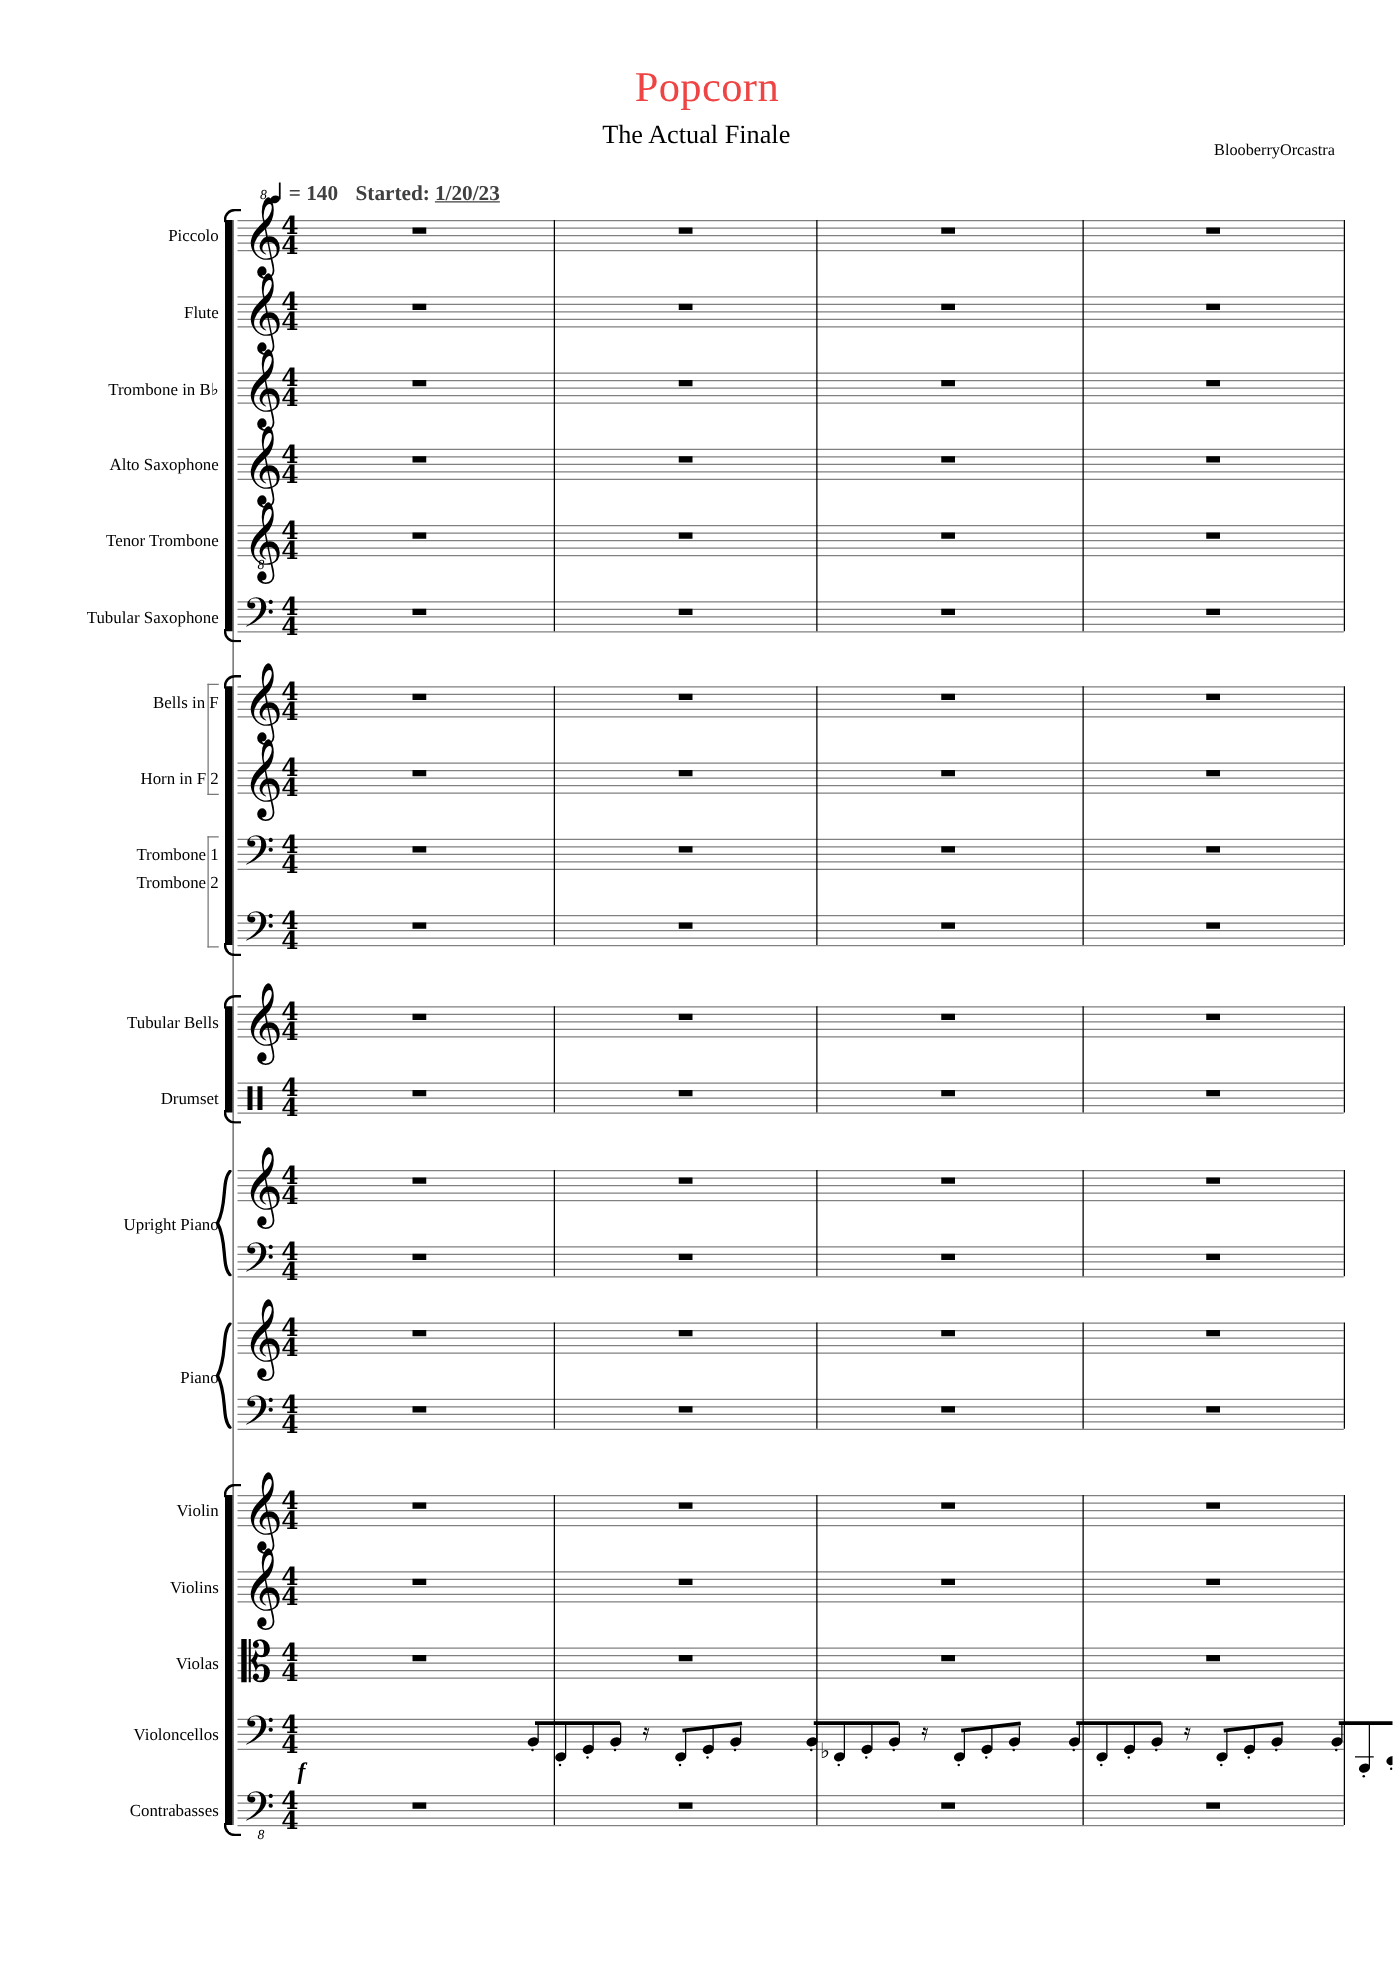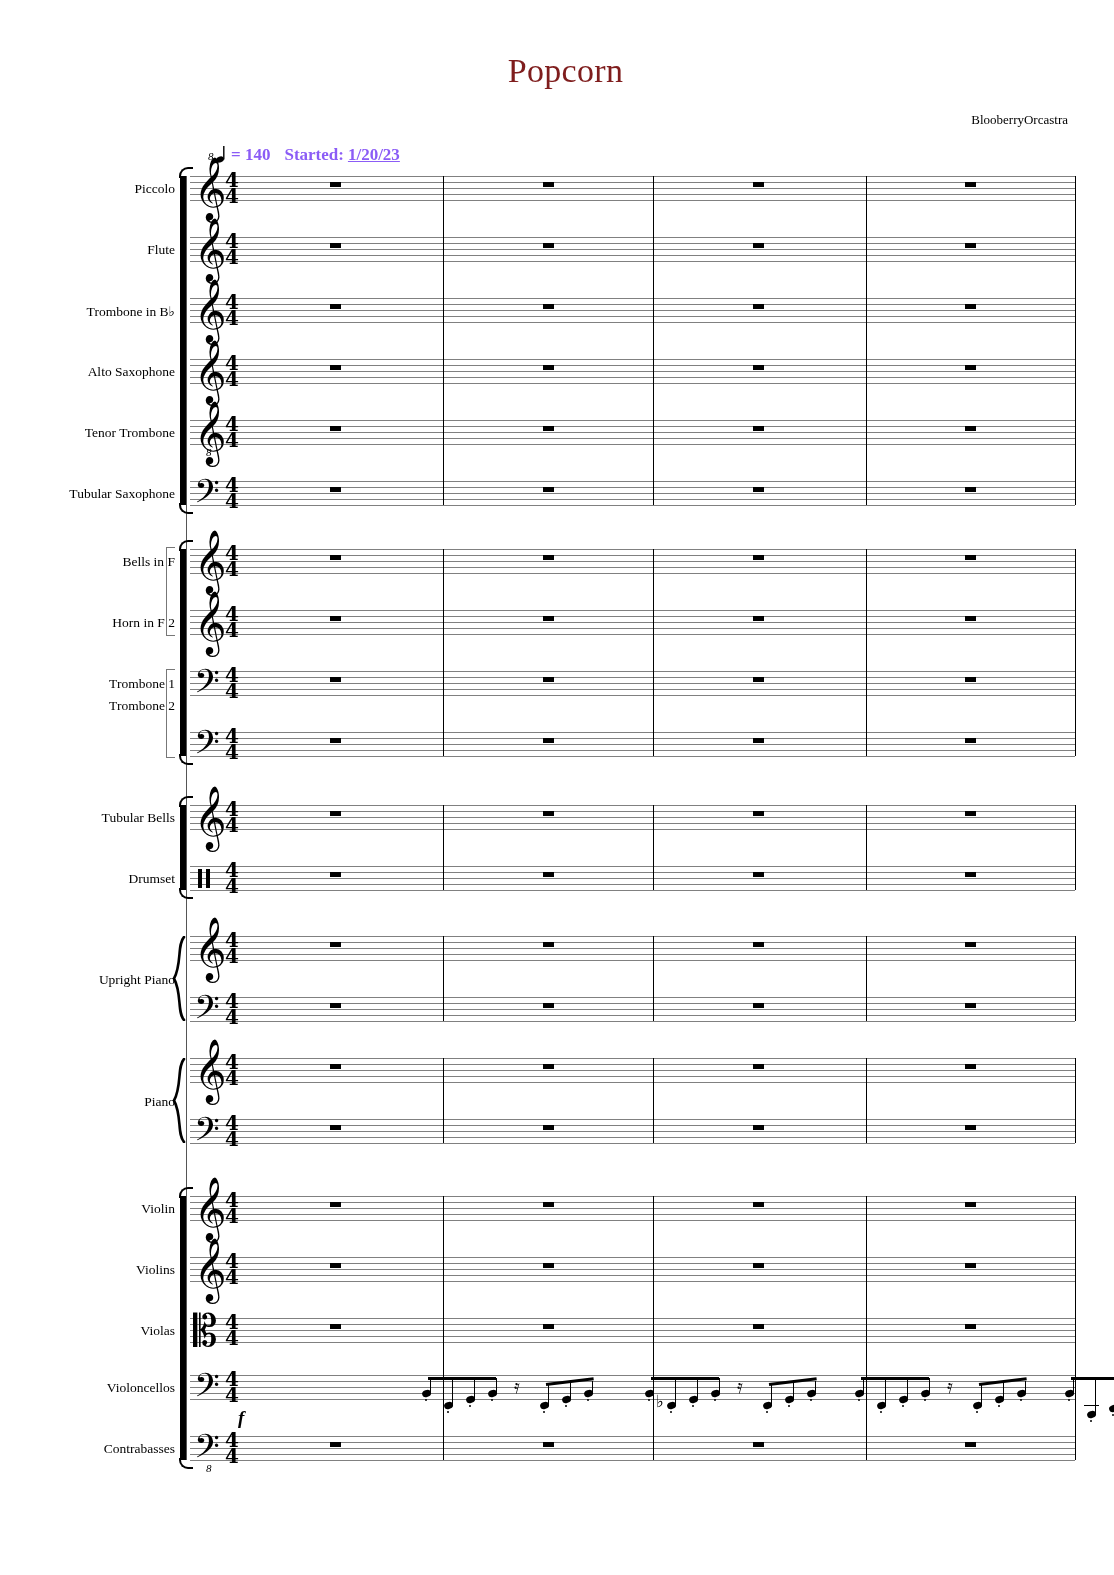--- a/index.html
+++ b/index.html
@@ -8,38 +8,38 @@
     background:#ffffff;
     font-family:"Liberation Serif", serif;
     overflow:hidden;
   }
   #page { position:relative; width:1114px; height:1575px; background:#fff; }
 
   
   .title {
     position:absolute; left:0; right:0; top:52px;
     text-align:center; font-size:34px; font-weight:400;
-    font-family:"Liberation Serif", serif; color:#7f1d1d;
+    font-family:"Liberation Serif", serif; color:#ef4444;
     letter-spacing:0.3px;
     padding-left:17px;
   }
   .subtitle {
     position:absolute; left:0; right:0; top:95px;
     text-align:center; font-size:21px; font-weight:400;
     font-family:"Liberation Serif", serif; color:#000;
   }
   .composer {
     position:absolute; right:46px; top:112px;
     font-size:13px; font-family:"Liberation Serif", serif; color:#000;
     white-space:nowrap;
   }
   .tempo {
     position:absolute; left:216px; top:145px;
     font-size:17px; font-weight:bold;
-    font-family:"Liberation Serif", serif; color:#8b5cf6;
+    font-family:"Liberation Serif", serif; color:#404040;
     white-space:nowrap; display:flex; align-items:flex-start; gap:4px;
   }
   .tempo .qnote { display:inline-block; width:11px; height:20px; position:relative; top:-1px; }
   .tempo .started { margin-left:10px; }
   .tempo .date { text-decoration:underline; }
 
   
   .staff { position:absolute; left:190px; width:885px; height:25px; }
   .staff .ln {
     position:absolute; left:0; width:100%; height:1px;
@@ -133,20 +133,21 @@
              font-size:17px; line-height:1; color:#000; }
   .dynamic { position:absolute; font-family:"Liberation Serif", serif;
              font-style:italic; font-weight:bold; font-size:19px; color:#000; }
 </style>
 </head>
 <body>
 
 <div id="page">
 
   <div class="title">Popcorn</div>
+  <div class="subtitle">The Actual Finale</div>
   <div class="composer">BlooberryOrcastra</div>
 
   <div class="tempo">
     <span class="qnote">
       <svg width="11" height="20" viewBox="0 0 11 20">
         <ellipse cx="4" cy="15.5" rx="4" ry="3" fill="#000" transform="rotate(-20 4 15.5)"></ellipse>
         <rect x="7.1" y="2" width="1.4" height="13.5" fill="#000"></rect>
       </svg>
     </span>
     <span>= 140</span>

